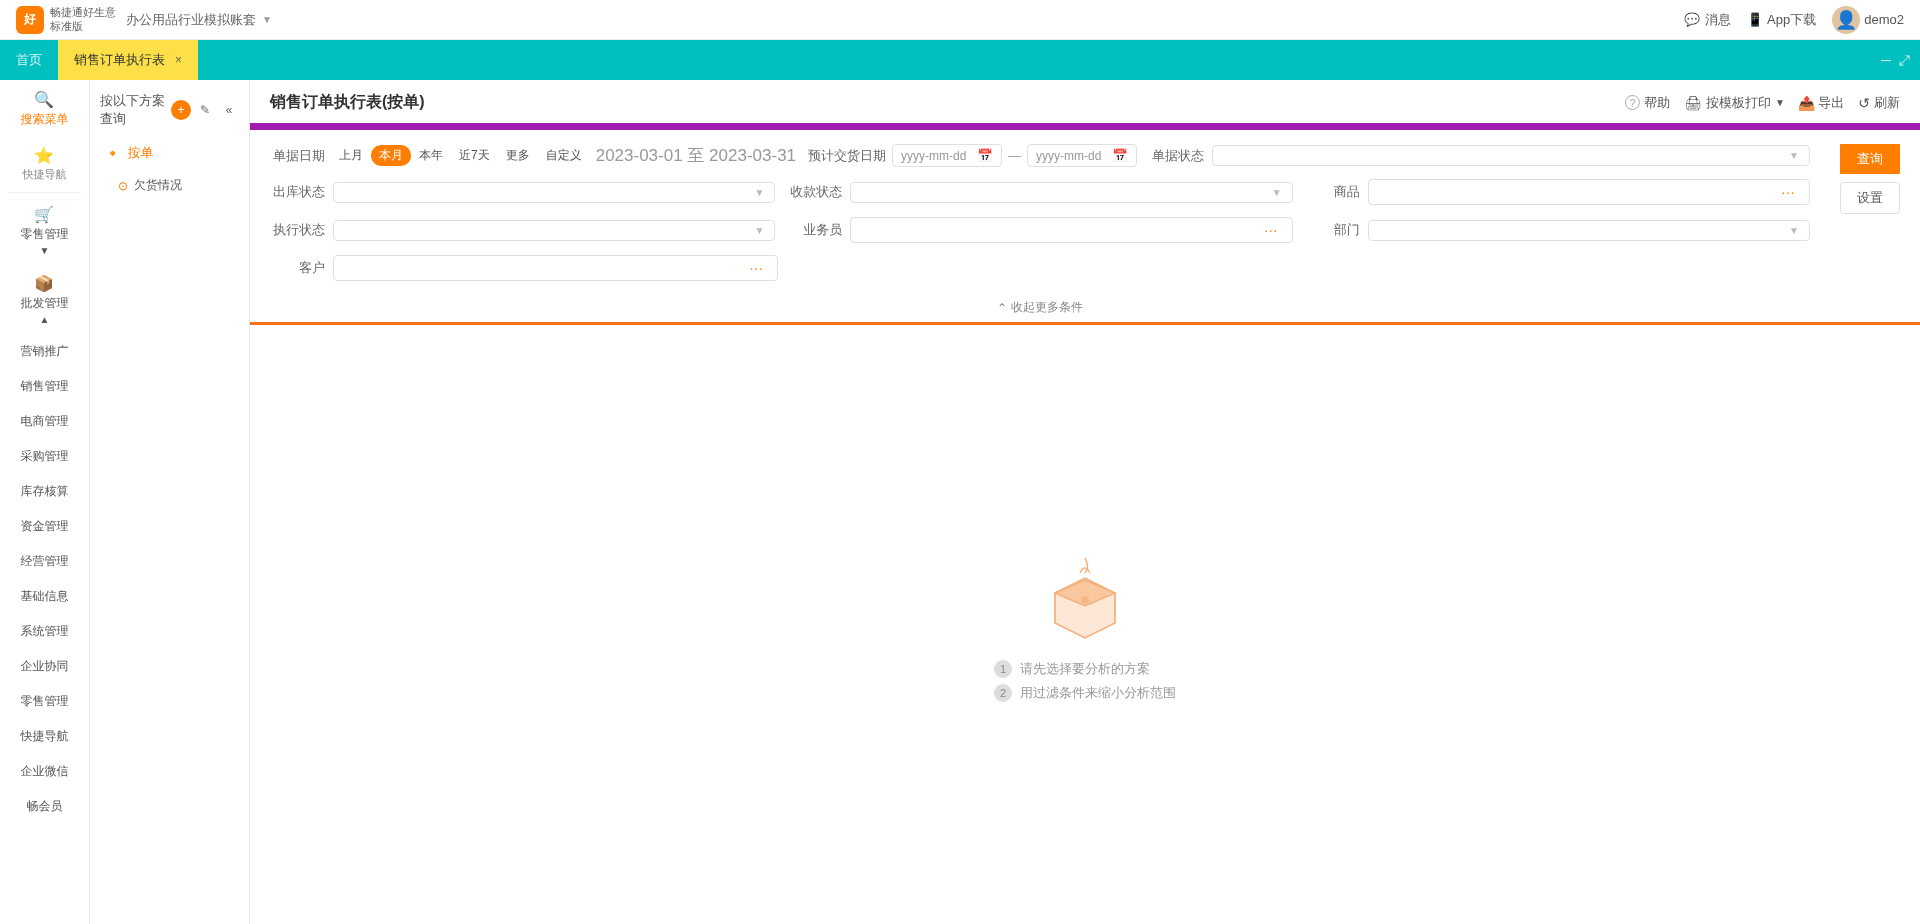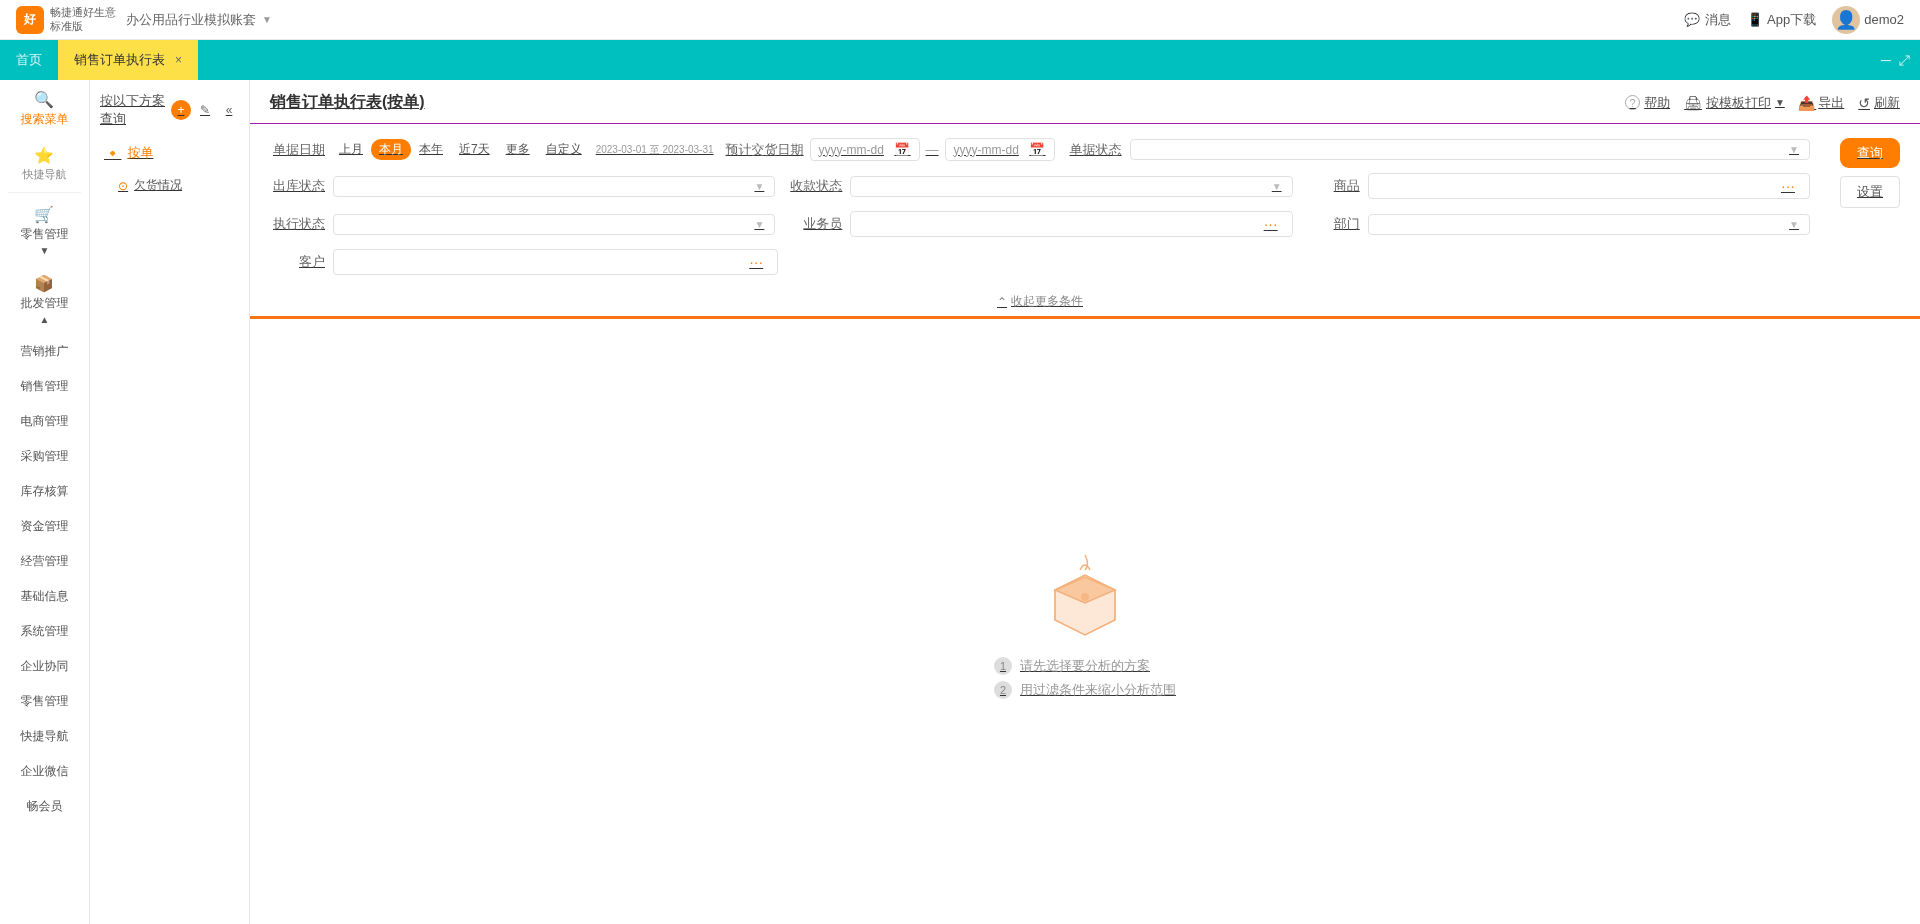--- a/index.html
+++ b/index.html
@@ -85,21 +85,20 @@
     .sidebar-item-icon { font-size: 16px; }
     .sidebar-item .search-label { color: #ff7d00; font-weight: 500; }
     .sidebar-item .nav-label { font-size: 11px; color: #888; }
     .sidebar-divider { height: 1px; background: #f0f0f0; margin: 2px 8px; }
 
     
     .content-area {
       flex: 1;
       display: flex;
       overflow: hidden;
-      text-decoration: underline;
     }
 
     
     .left-panel {
       width: 160px;
       background: #fff;
       border-right: 1px solid #e8e8e8;
       flex-shrink: 0;
       display: flex;
       flex-direction: column;
@@ -144,21 +143,21 @@
       flex-direction: column;
       overflow: hidden;
       background: #f5f5f5;
     }
     .page-header {
       background: #fff;
       padding: 12px 20px 10px;
       display: flex;
       align-items: center;
       justify-content: space-between;
-      border-bottom: 1px solid #a21caf;
+      border-bottom: 7px solid #a21caf;
       flex-shrink: 0;
       gap: 40px;
     }
     .page-title { font-size: 16px; font-weight: 600; color: #333; }
     .page-actions { display: flex; align-items: center; gap: 14px; }
     .page-action-btn { display: flex; align-items: center; gap: 4px; color: #555; font-size: 13px; cursor: pointer; }
     .page-action-btn .btn-icon { font-size: 14px; }
     .export-btn { display: flex; align-items: center; gap: 2px; }
     .export-dropdown { font-size: 10px; }
     .filter-row { display: flex; align-items: center; gap: 12px; margin-bottom: 12px; }
@@ -196,21 +195,21 @@
       padding: 6px 0;
       color: #888;
       font-size: 12px;
       cursor: pointer;
       gap: 4px;
     }
     .btn-query {
       background: #ff7d00;
       color: #fff;
       border: none;
-      border-radius: 9px;
+      border-radius: 1px;
       padding: 6px 10px;
       font-size: 13px;
       cursor: pointer;
     }
     .btn-settings {
       border: 1px solid #e0e0e0;
       background: #fff;
       color: #555;
       border-radius: 4px;
       padding: 6px 16px;
@@ -409,21 +408,21 @@
               <div class="filter-group" style="flex: 0 0 auto; gap:6px;">
                 <span class="filter-label">单据日期</span>
                 <div class="date-tabs">
                   <span class="date-tab">上月</span>
                   <span class="date-tab active">本月</span>
                   <span class="date-tab">本年</span>
                   <span class="date-tab">近7天</span>
                   <span class="date-tab">更多</span>
                   <span class="date-tab">自定义</span>
                 </div>
-                <span style="font-size:10px; color:#999;text-align:right;">2023-03-01 至 2023-03-31</span>
+                <span style="font-size:17px; color:#999;text-align:right;">2023-03-01 至 2023-03-31</span>
               </div>
 
               <div class="filter-group" style="flex: 0 0 auto; gap:6px;">
                 <span class="filter-label filter-label-wide">预计交货日期</span>
                 <div class="date-input">
                   <span>yyyy-mm-dd</span>
                   <span class="cal-icon">📅</span>
                 </div>
                 <span class="dash">—</span>
                 <div class="date-input">

